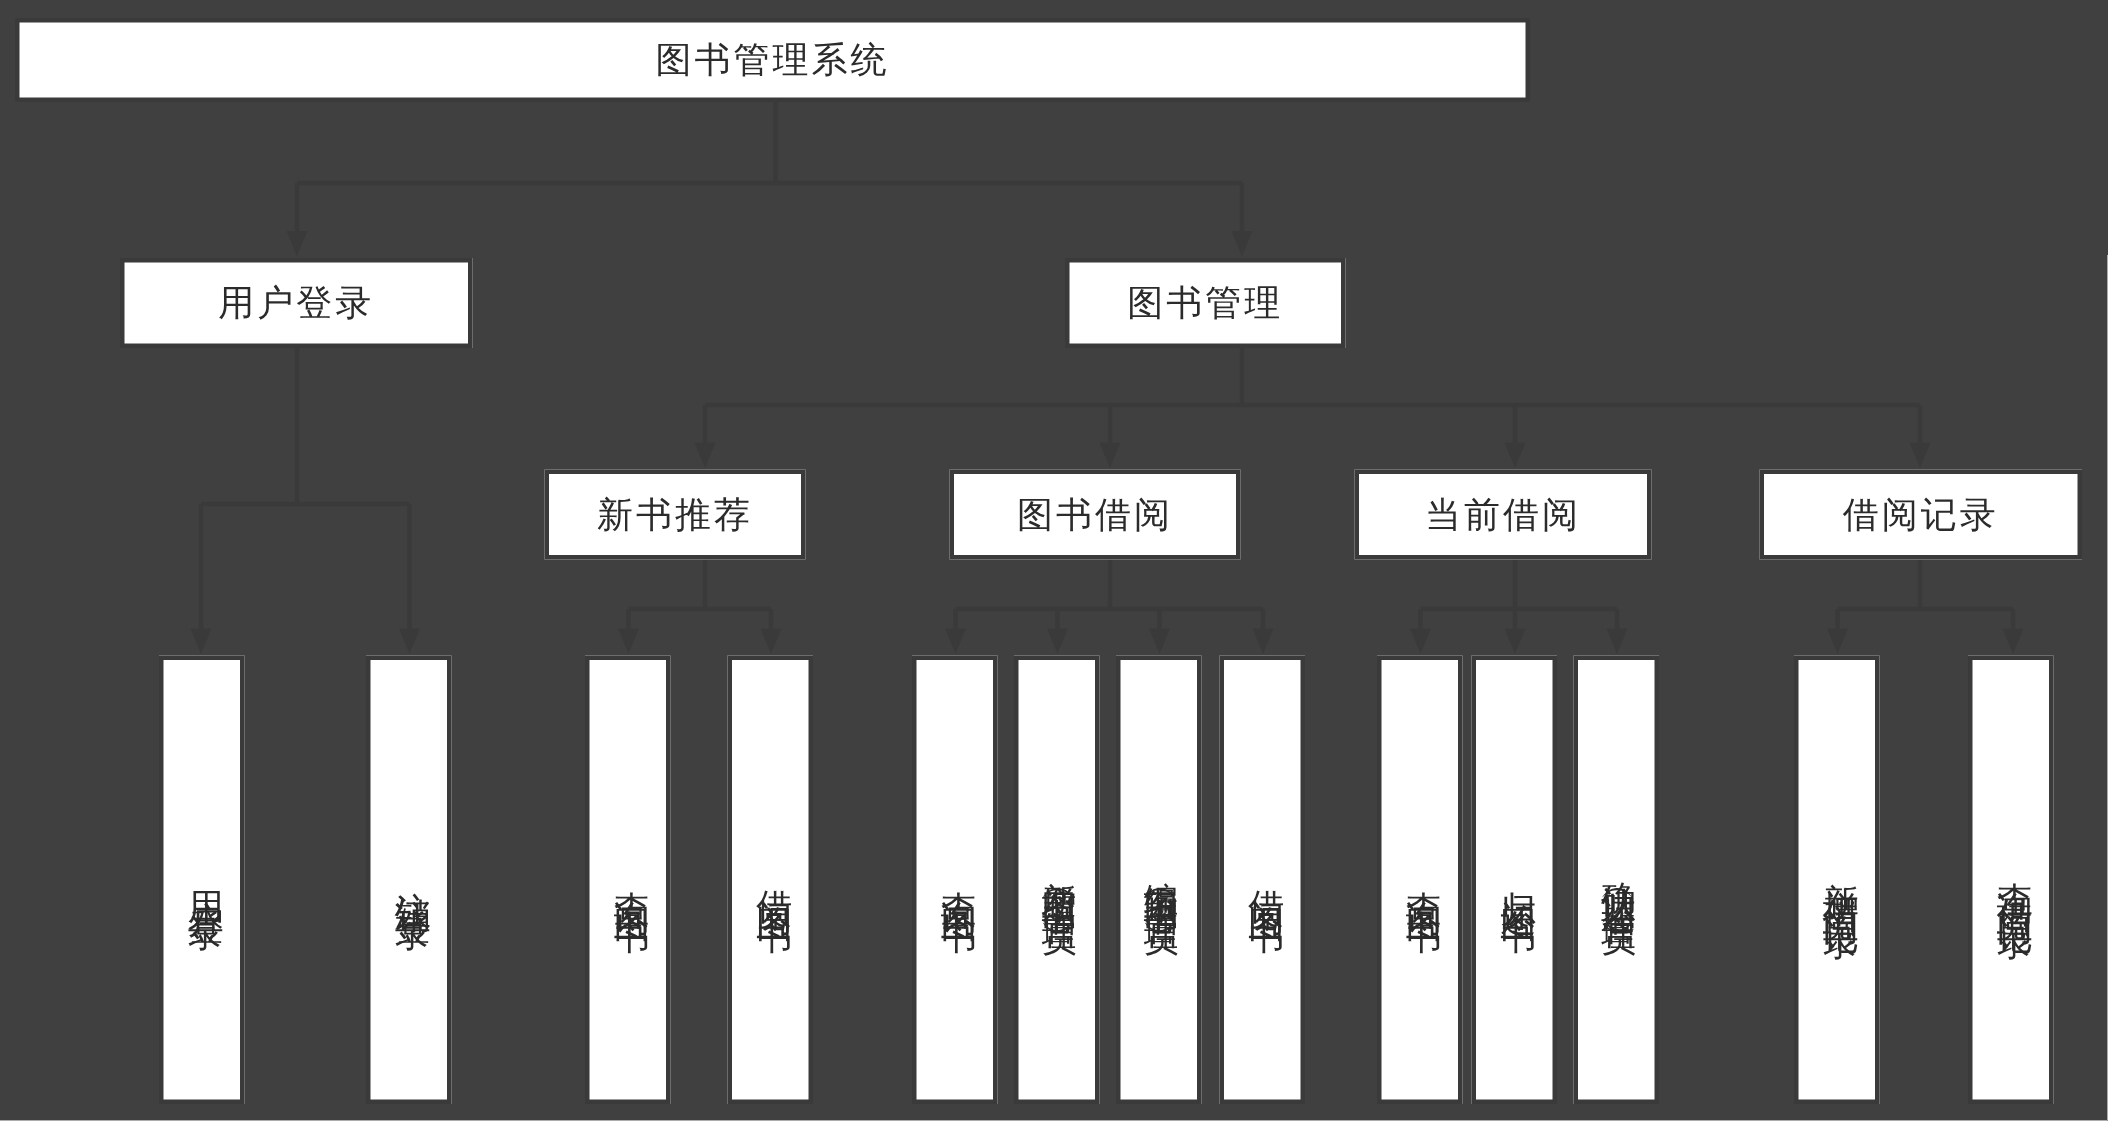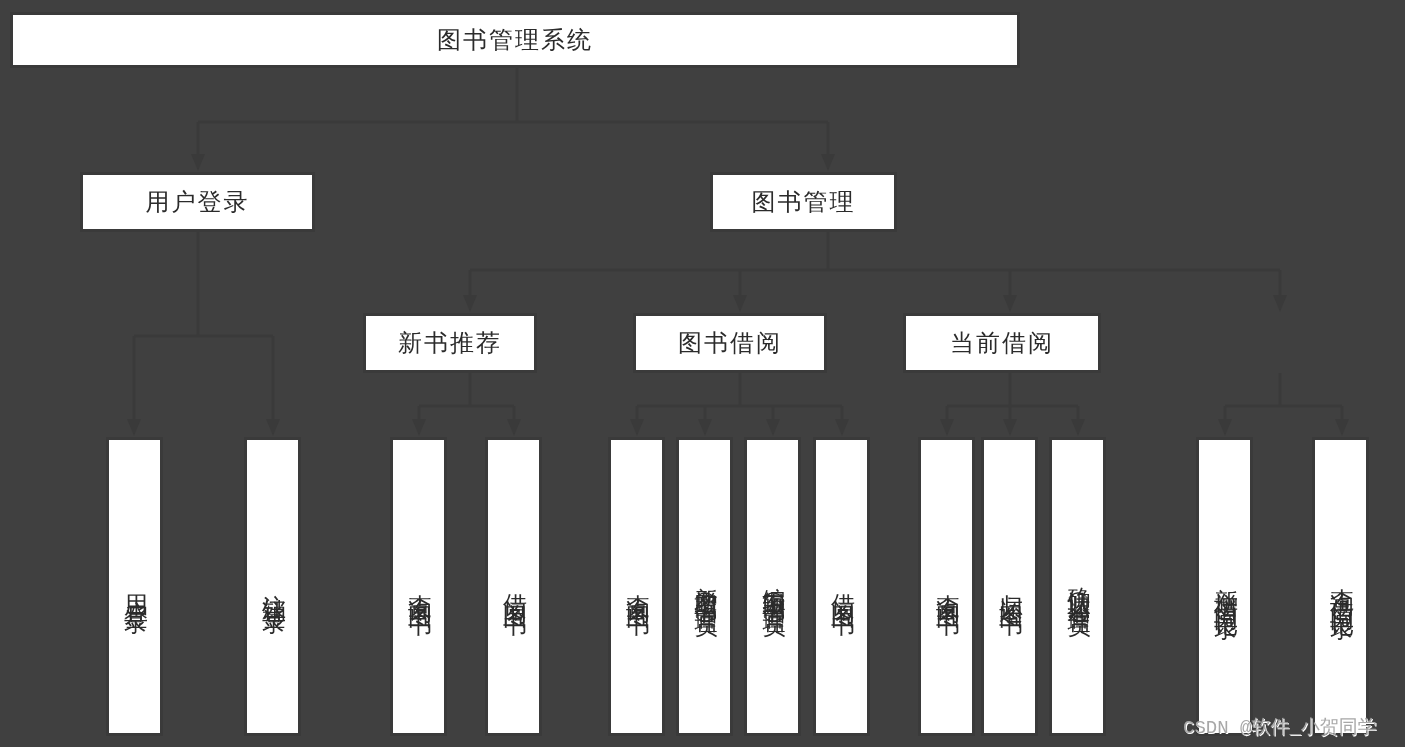--- a/index.html
+++ b/index.html
@@ -130,20 +130,23 @@
 
   <div class="node node-h" style="left:363px; top:313px; width:174px; height:60px;">
     <span>新书推荐</span>
   </div>
   <div class="node node-h" style="left:633px; top:313px; width:194px; height:60px;">
     <span>图书借阅</span>
   </div>
   <div class="node node-h" style="left:903px; top:313px; width:198px; height:60px;">
     <span>当前借阅</span>
   </div>
+  <div class="node node-h" style="left:1173px; top:313px; width:215px; height:60px;">
+    <span>借阅记录</span>
+  </div>
 
   <div class="node node-v" style="left:106px;">
     <span class="vtext">用户登录</span>
   </div>
   <div class="node node-v" style="left:244px;">
     <span class="vtext">注销登录</span>
   </div>
 
   <div class="node node-v" style="left:390px;">
     <span class="vtext">查询图书</span>
@@ -175,15 +178,14 @@
     <span class="vtext long">确认归还（管理员）</span>
   </div>
 
   <div class="node node-v" style="left:1196px;">
     <span class="vtext">新增借阅记录</span>
   </div>
   <div class="node node-v" style="left:1312px;">
     <span class="vtext">查询借阅记录</span>
   </div>
 
-  <div class="watermark">CSDN @软件_小贺同学</div>
 
 </div>
 
 </body></html>

